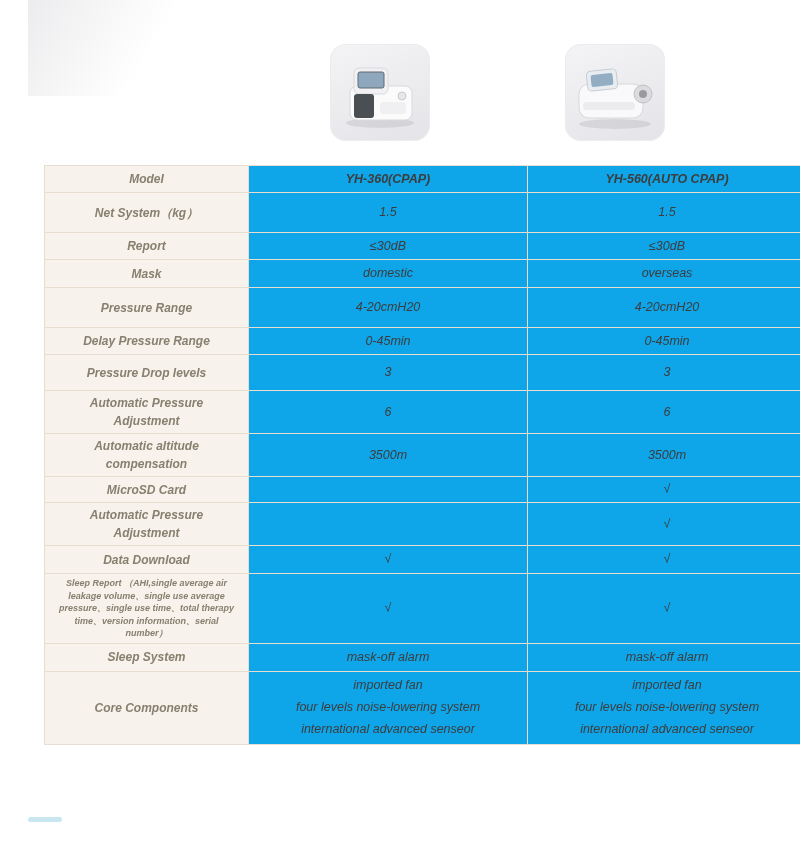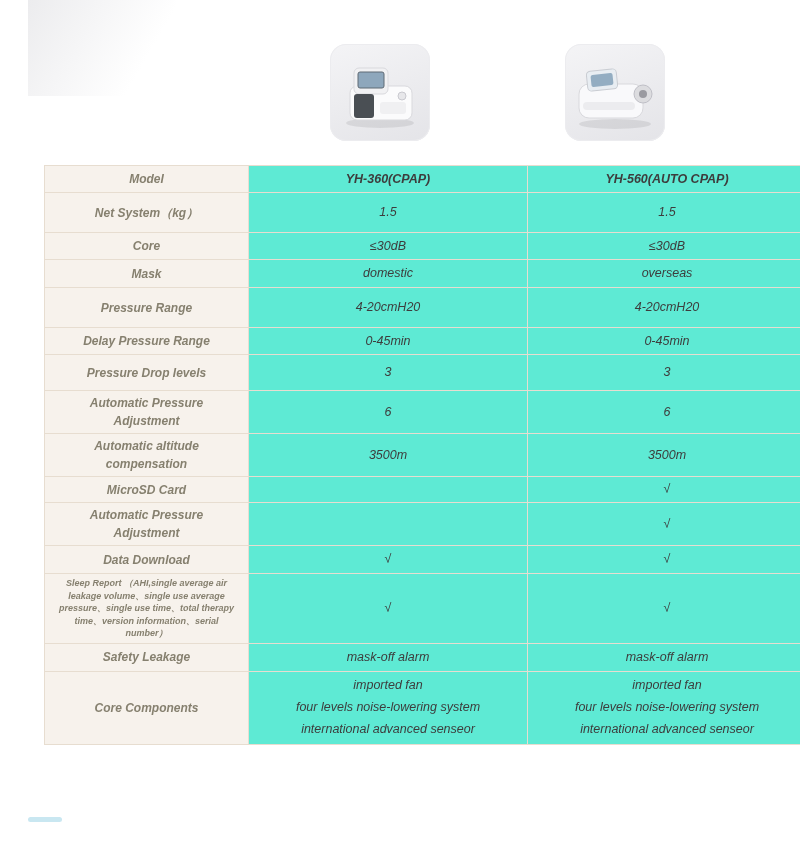--- a/index.html
+++ b/index.html
@@ -42,21 +42,21 @@
     line-height:1.5;
   }
   table.spec th{
     background:#f7f2ec;
     color:#86806f;
     font-size:12px;
     font-weight:bold;
     text-align:center;
   }
   table.spec td{
-    background:#5eead4;
+    background:#0ea5e9;
     color:#3d3d3d;
     font-size:12.5px;
     text-align:center;
   }
   tr.h26{height:26px} tr.h27{height:27px} tr.h28{height:28px} tr.h29{height:29px}
   tr.h34{height:34px} tr.h36{height:36px} tr.h37{height:37px} tr.h40{height:40px}
   tr.h41{height:41px} tr.h60{height:60px} tr.h73{height:73px}
 
   tr.model-row td{font-weight:bold;}
   tr.sleep-row th{font-size:9px;line-height:1.4;padding:3px 10px;}
@@ -102,21 +102,21 @@
       <th>Model</th>
       <td>YH-360(CPAP)</td>
       <td>YH-560(AUTO CPAP)</td>
     </tr>
     <tr class="h40">
       <th>Net System（kg）</th>
       <td>1.5</td>
       <td>1.5</td>
     </tr>
     <tr class="h27">
-      <th>Core</th>
+      <th>Report</th>
       <td>≤30dB</td>
       <td>≤30dB</td>
     </tr>
     <tr class="h28">
       <th>Mask</th>
       <td>domestic</td>
       <td>overseas</td>
     </tr>
     <tr class="h40">
       <th>Pressure Range</th>
@@ -160,21 +160,21 @@
       <th>Data Download</th>
       <td>√</td>
       <td>√</td>
     </tr>
     <tr class="h60 sleep-row">
       <th>Sleep Report （AHI,single average air leakage volume、single use average pressure、single use time、total therapy time、version information、serial number）</th>
       <td>√</td>
       <td>√</td>
     </tr>
     <tr class="h28">
-      <th>Safety Leakage</th>
+      <th>Sleep System</th>
       <td>mask-off alarm</td>
       <td>mask-off alarm</td>
     </tr>
     <tr class="h73 core-row">
       <th>Core Components</th>
       <td>imported fan
 four levels noise-lowering system
 international advanced senseor</td>
       <td>imported fan
 four levels noise-lowering system

